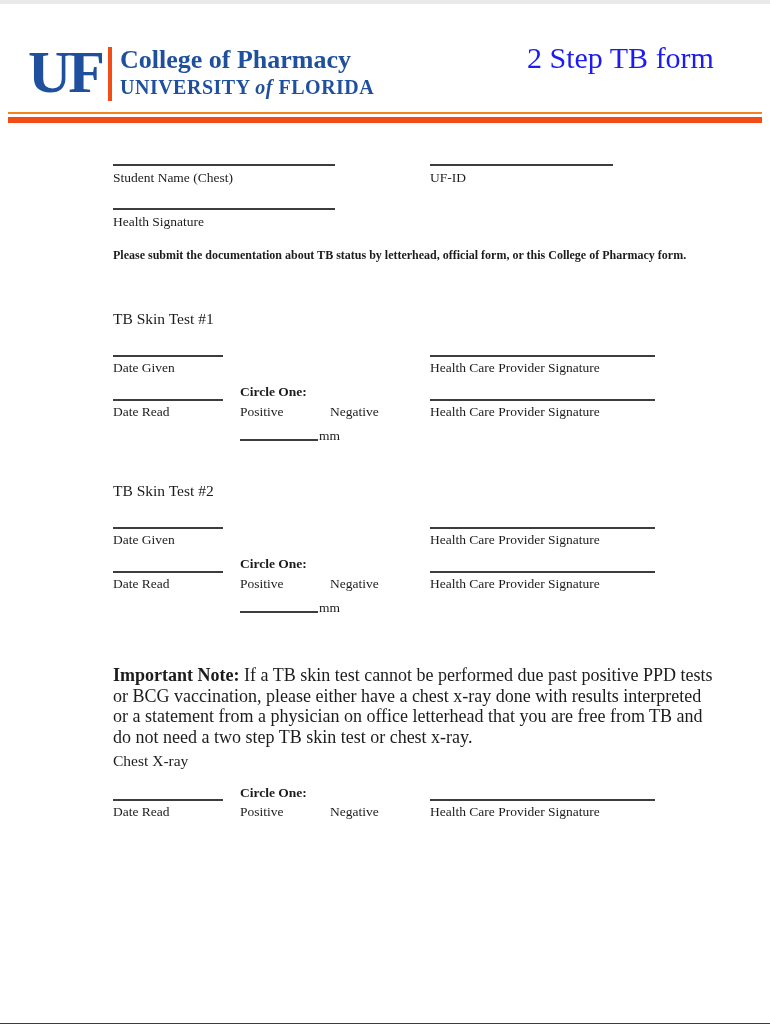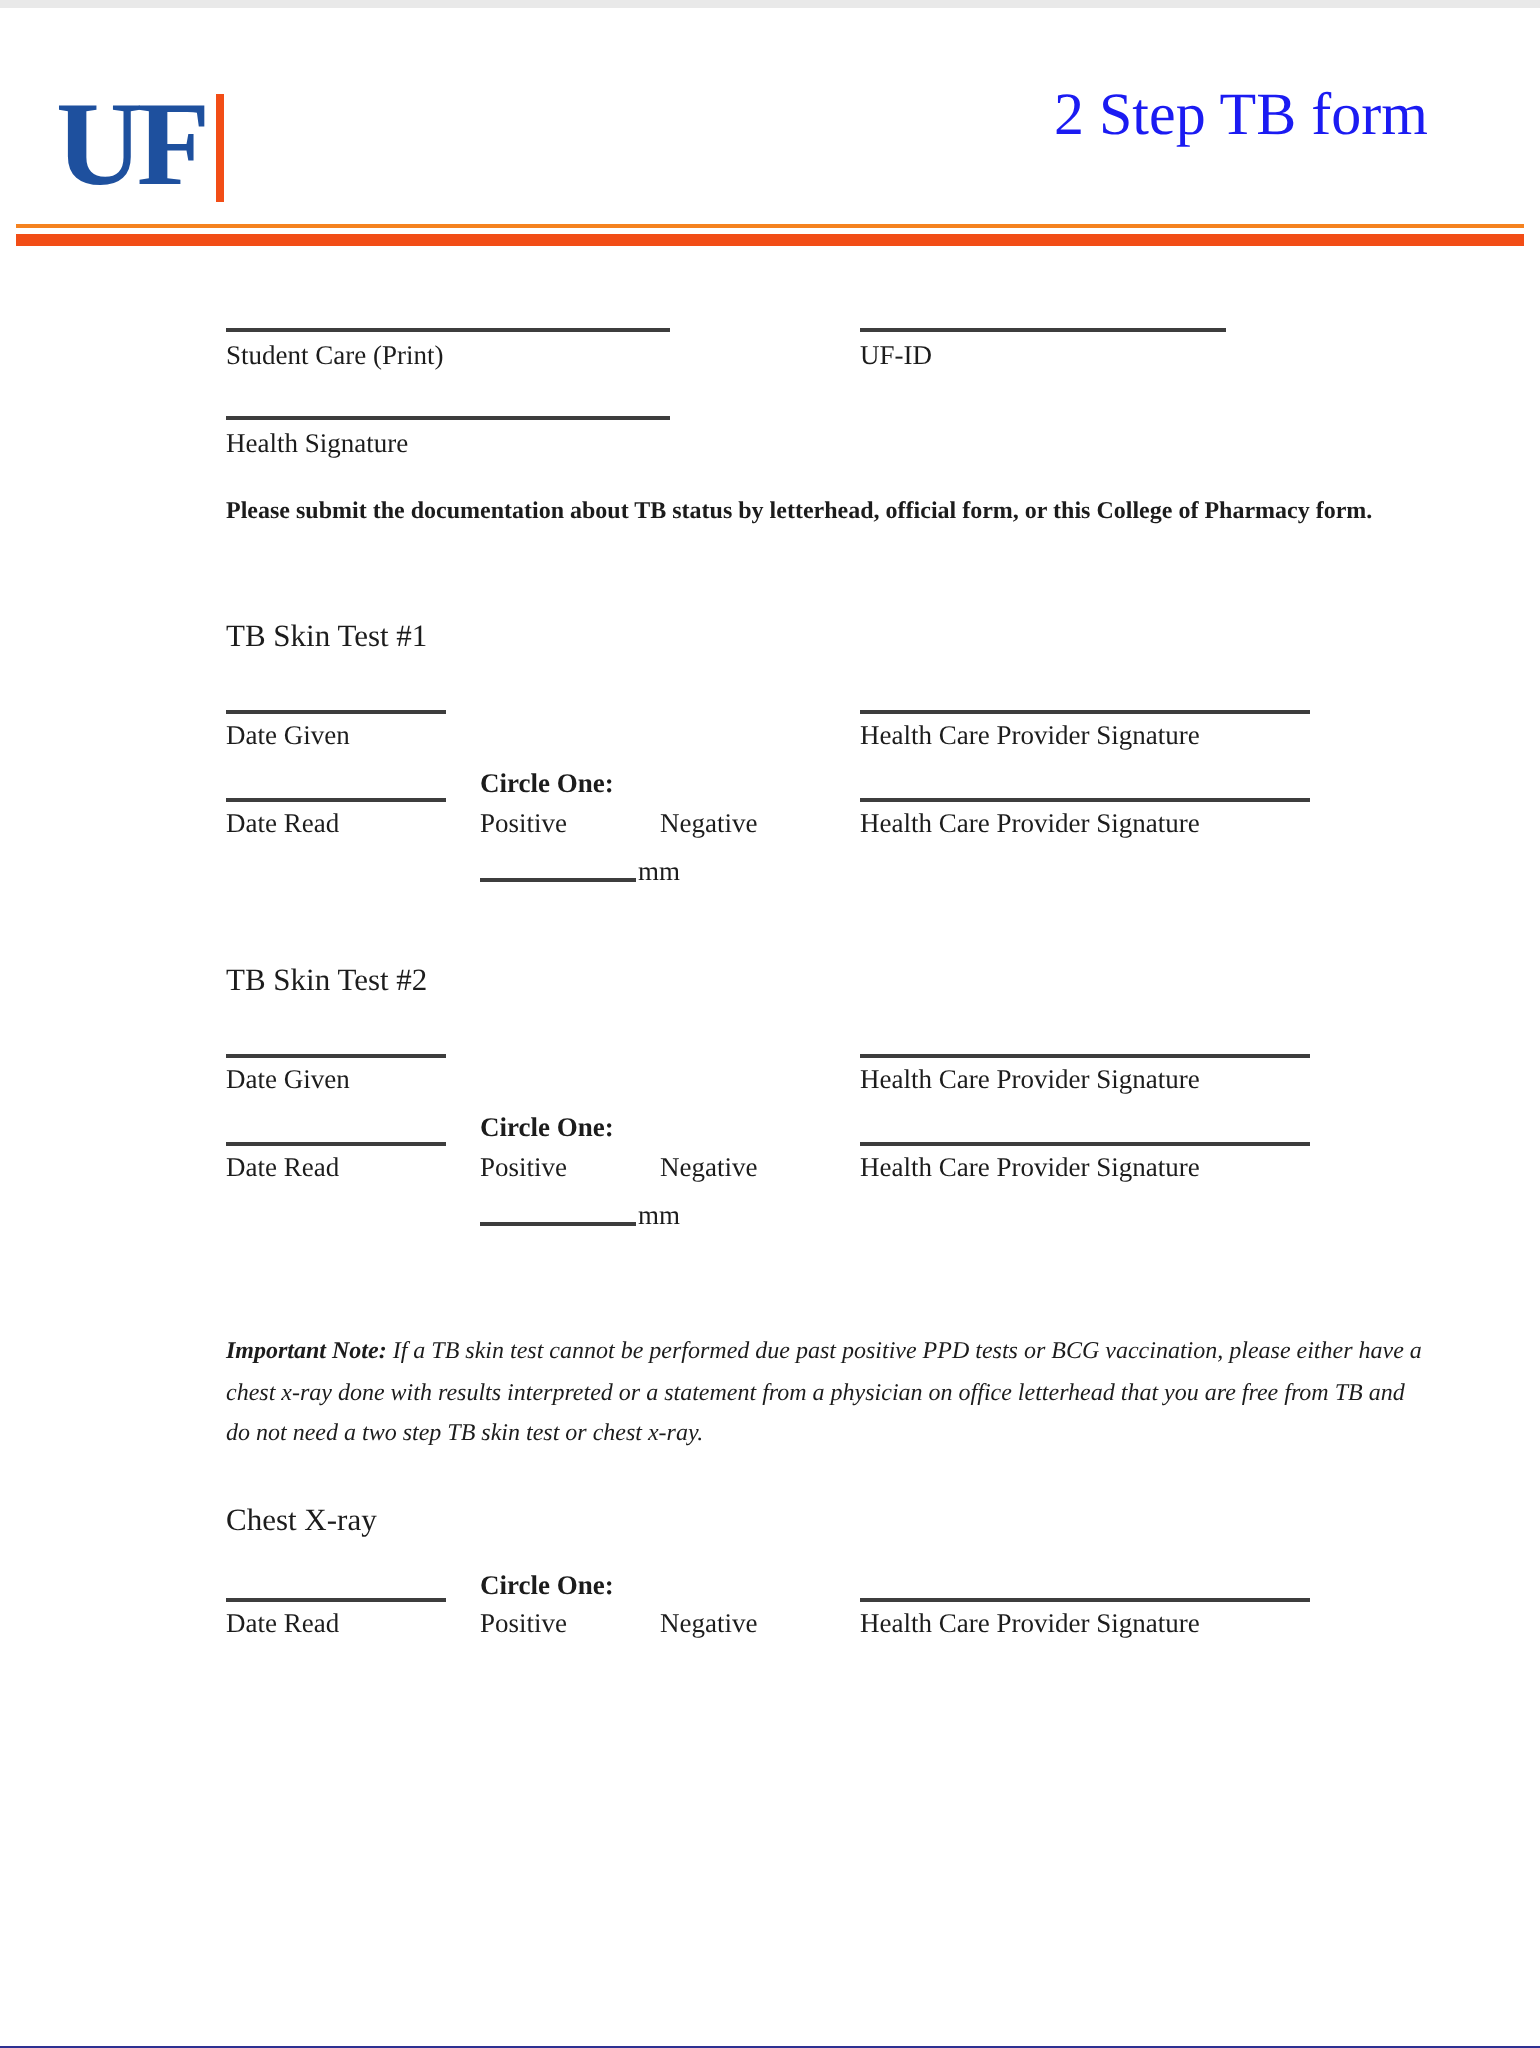--- a/index.html
+++ b/index.html
@@ -37,43 +37,47 @@
     white-space:nowrap;
   }
   .rule-thin{height:2px;background:var(--rule_orange_light,#f5821f);}
   .rule-thick{height:6px;background:var(--rule_orange_dark,#f24d16);}
   
   .fill-line{height:2px;background:#3d3d3d;}
   .lbl{font-size:13.5px;line-height:15px;white-space:nowrap;}
   .lbl-b{font-weight:bold;}
   .para-b{font-weight:bold;font-size:12px;line-height:20px;}
   .sec-h{font-weight:normal;font-size:15.5px;line-height:17px;white-space:nowrap;}
-  .note{font-size:12px;line-height:20.5px;font-style:italic;}
+  .note{font-size:18px;line-height:20.5px;}
   .note b{font-weight:bold;}
   .mm-row{display:flex;align-items:flex-end;}
   .mm-row .fill-line{width:78px;margin-bottom:2px;}
   .mm-row .lbl{margin-left:1px;}
   .footer-path{font-size:13.2px;line-height:15px;white-space:nowrap;}
   .bottom-bar{height:5px;width:100%;background:var(--bottom_bar_blue,#2e3192);}
 </style>
 </head>
 <body>
 
 <div class="page">
 
   <div class="abs uf-mark" style="left:28px;top:40px;">UF</div>
   <div class="abs logo-bar" style="left:108px;top:43px;"></div>
+  <div class="abs" style="left:120px;top:41px;">
+    <div class="logo-line1">College of Pharmacy</div>
+    <div class="logo-line2"><span>UNIVERSITY</span> <i>of</i> <span>FLORIDA</span></div>
+  </div>
   <div class="abs doc-title" style="left:527px;top:38px;text-align:center;">2 Step TB form</div>
 
   <div class="abs rule-thin" style="left:8px;right:8px;top:108px;"></div>
   <div class="abs rule-thick" style="left:8px;right:8px;top:113px;"></div>
 
   <div class="abs fill-line" style="left:113px;top:160px;width:222px;"></div>
   <div class="abs fill-line" style="left:430px;top:160px;width:183px;"></div>
-  <div class="abs lbl" style="left:113px;top:166px;">Student Care (Print)</div>
+  <div class="abs lbl" style="left:113px;top:166px;">Student Name (Chest)</div>
   <div class="abs lbl" style="left:430px;top:166px;">UF-ID</div>
 
   <div class="abs fill-line" style="left:113px;top:204px;width:222px;"></div>
   <div class="abs lbl" style="left:113px;top:210px;">Health Signature</div>
 
   <div class="abs para-b" style="left:113px;top:241px;width:580px;">Please submit the documentation about TB status by letterhead, official form, or this College of Pharmacy form.</div>
 
   <div>
     <div class="abs sec-h" style="left:113px;top:306px;">TB Skin Test #1</div>
 

